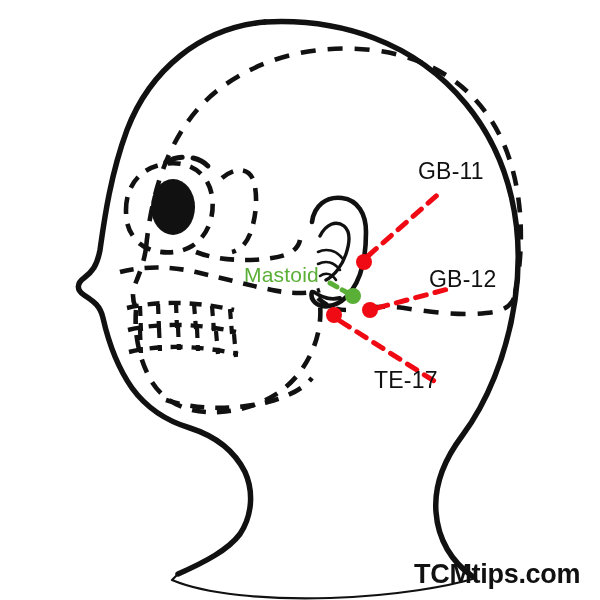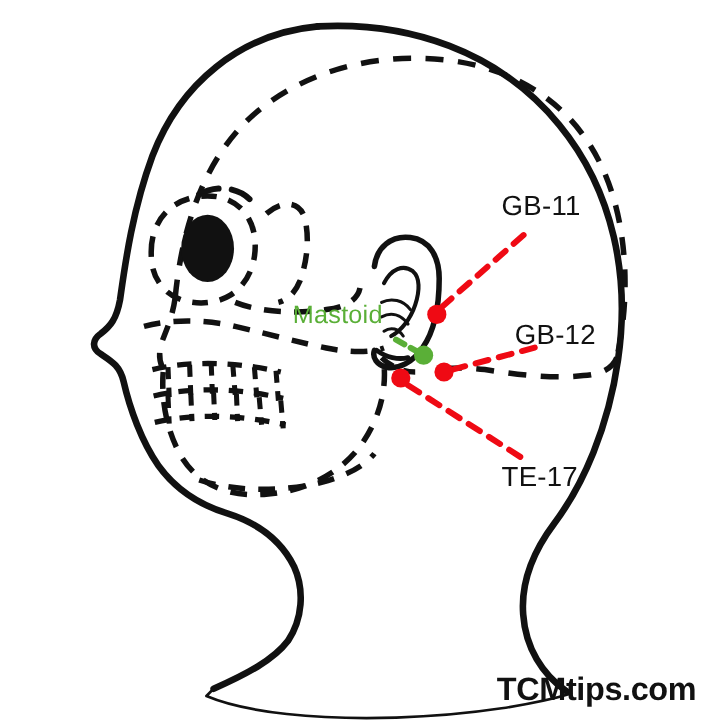--- a/index.html
+++ b/index.html
@@ -194,19 +194,19 @@
       <circle cx="334" cy="315" r="8" fill="#ef0a14"></circle>
       <circle cx="353" cy="296" r="8" fill="#5aaf37"></circle>
     </g>
 
   </svg>
 
   <div class="label-text point-label" style="left:418px; top:160px;">GB-11</div>
 
   <div class="label-text point-label" style="left:429px; top:268px;">GB-12</div>
 
-  <div class="label-text point-label" style="left:374px; top:386px;margin-left:44px;">TE-17</div>
-
-  <div class="label-text anat-label" style="left:244px; top:252px;">Mastoid</div>
+  <div class="label-text point-label" style="left:374px; top:369px;">TE-17</div>
+
+  <div class="label-text anat-label" style="left:244px; top:264px;">Mastoid</div>
 
   <div class="label-text watermark" style="left:414px; top:561px;">TCMtips.com</div>
 
 </div>
 
 </body></html>

